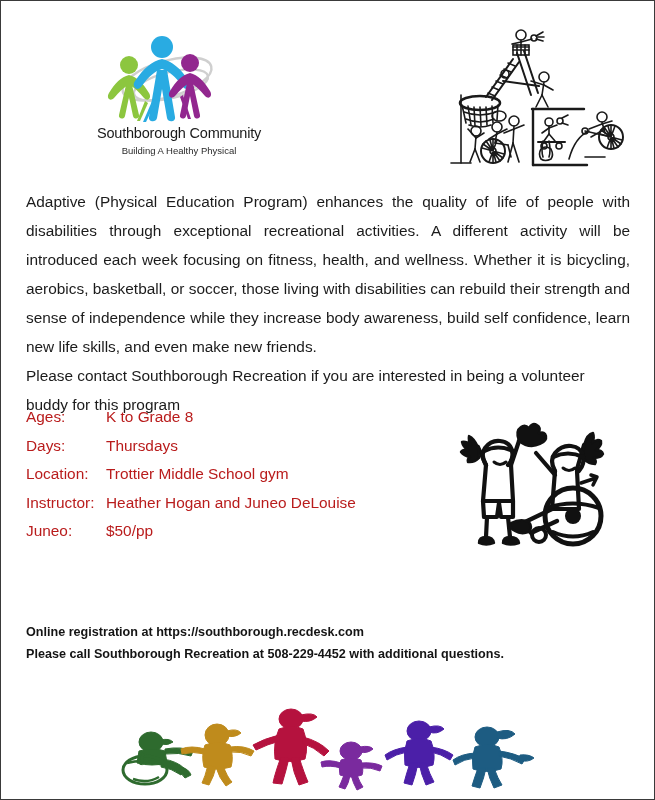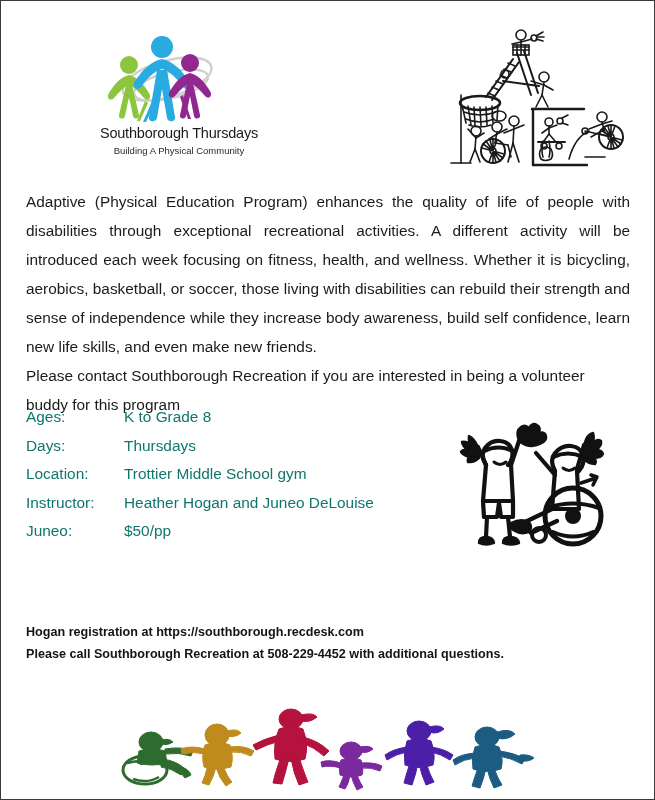--- a/index.html
+++ b/index.html
@@ -101,30 +101,29 @@
     left: 25px;
     top: 407px;
     width: 420px;
   }
   .detail-row {
     display: flex;
     align-items: baseline;
     height: 28.5px;
     font-family: "Liberation Sans", sans-serif;
     font-size: 15.4px;
-    color: #0f766e;
+    color: #b91c1c;
   }
   .detail-label {
     width: 80px;
     flex: 0 0 80px;
     white-space: nowrap;
   }
   .detail-value {
     white-space: nowrap;
-    margin-left: 18px;
   }
 
   
   .mid-art {
     position: absolute;
     left: 452px;
     top: 412px;
     width: 160px;
     height: 138px;
   }
@@ -197,23 +196,23 @@
           </g>
           <g fill="#29abe2">
             <path d="M60 76 L50 99 L53 99 L63 78 Z"></path>
           </g>
           <g fill="#92278f">
             <path d="M90 72 L98 96 L95 96 L87 74 Z"></path>
           </g>
         </svg>
       </div>
 
-      <div class="logo-title">Southborough Thursdays</div>
-
-      <div class="logo-tagline">Building A Physical Community</div>
+      <div class="logo-title">Southborough Community</div>
+
+      <div class="logo-tagline">Building A Healthy Physical</div>
     </div>
 
     <div class="header-art">
       <svg viewBox="0 0 190 156" width="190" height="156" aria-hidden="true">
         <g stroke="#1a1a1a" fill="none" stroke-width="1.6" stroke-linecap="round">
 
           <line x1="22" y1="78" x2="22" y2="146"></line>
           <line x1="12" y1="146" x2="32" y2="146"></line>
 
           <ellipse cx="41" cy="86" rx="20" ry="7" stroke-width="2.6"></ellipse>
@@ -401,21 +400,21 @@
         <path d="M100 119 q20 9 40 0" stroke-width="4"></path>
 
         <path d="M128 70 L140 66 M138 62 L144 64 L140 72" stroke-width="3.5"></path>
 
         <circle cx="86" cy="122" r="7" stroke-width="4"></circle>
       </g>
     </svg>
   </div>
 
   <div class="footnotes">
-    <p>Hogan registration at https://southborough.recdesk.com</p>
+    <p>Online registration at https://southborough.recdesk.com</p>
     <p>Please call Southborough Recreation at 508-229-4452 with additional questions.</p>
   </div>
 
   <div class="chain-art">
     <svg viewBox="0 0 424 92" width="424" height="92" aria-hidden="true">
 
       <g fill="#2e6b2e" stroke="#2e6b2e">
         <ellipse cx="32" cy="41" rx="12" ry="10"></ellipse>
         <path d="M42 39 q8 -2 12 2 q-5 4 -12 2 Z"></path>
         <path d="M20 50 q14 -4 26 0 l2 12 q-15 4 -30 0 Z"></path>

